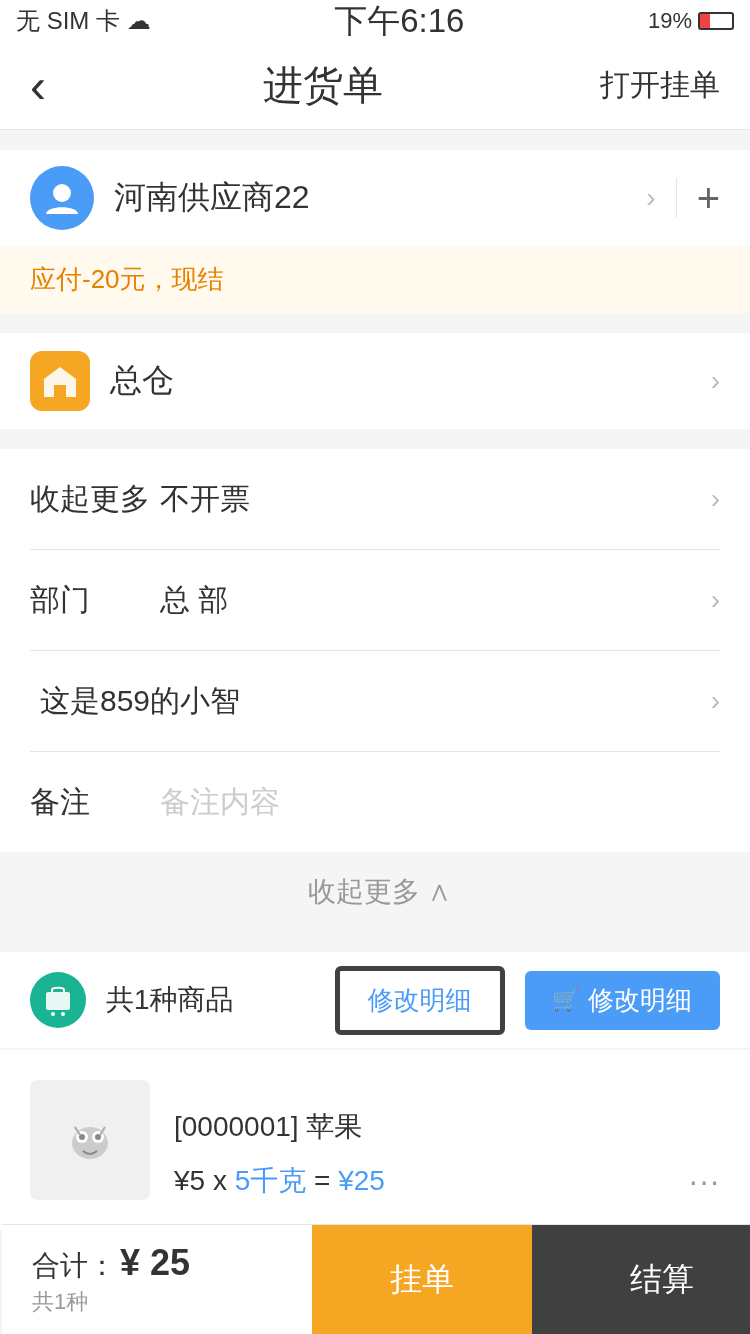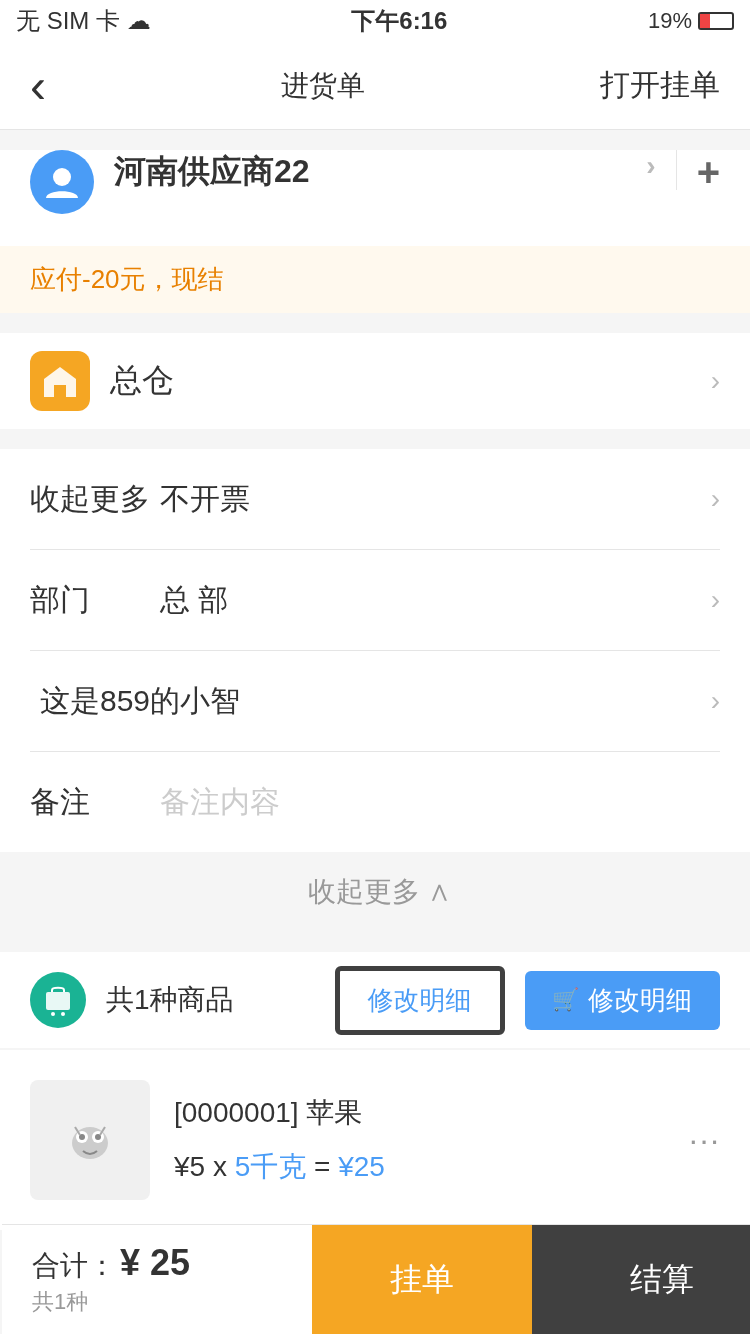--- a/index.html
+++ b/index.html
@@ -19,40 +19,40 @@
       background: #fff;
       height: 42px;
       display: flex;
       align-items: center;
       justify-content: space-between;
       padding: 0 16px;
       font-size: 24px;
       color: #333;
     }
     .status-left { display: flex; align-items: center; gap: 8px; }
-    .status-center { font-size: 24px; font-weight: 700; }
+    .status-center { font-size: 33px; font-weight: 400; }
     .status-right { display: flex; align-items: center; gap: 6px; font-size: 22px; }
 
     
     .nav-bar {
       background: #fff;
       height: 88px;
       display: flex;
       align-items: center;
       justify-content: space-between;
       padding: 0 30px;
       border-bottom: 1px solid #e5e5e5;
     }
     .nav-back {
       font-size: 36px;
       color: #333;
       cursor: pointer;
     }
     .nav-title {
-      font-size: 28px;
+      font-size: 40px;
       font-weight: 500;
       color: #333;
     }
     .nav-action {
       font-size: 30px;
       color: #333;
     }
 
     
     .divider {
@@ -66,23 +66,23 @@
     }
 
     
     .card {
       background: #fff;
     }
 
     
     .supplier-row {
       display: flex;
+      align-items: center;
       padding: 0 30px;
       height: 96px;
-      font-weight: bold;
     }
     .supplier-avatar {
       width: 64px;
       height: 64px;
       border-radius: 50%;
       background: #4a9cf6;
       display: flex;
       align-items: center;
       justify-content: center;
       margin-right: 20px;
@@ -222,21 +222,21 @@
       cursor: pointer;
       display: flex;
       align-items: center;
       gap: 8px;
     }
 
     
     .product-item {
       background: #fff;
       display: flex;
-      align-items: center;
+      align-items: flex-end;
       padding: 30px;
       gap: 24px;
       margin-top: 2px;
     }
     .product-thumb {
       width: 120px;
       height: 120px;
       background: #f0f0f0;
       border-radius: 8px;
       display: flex;

